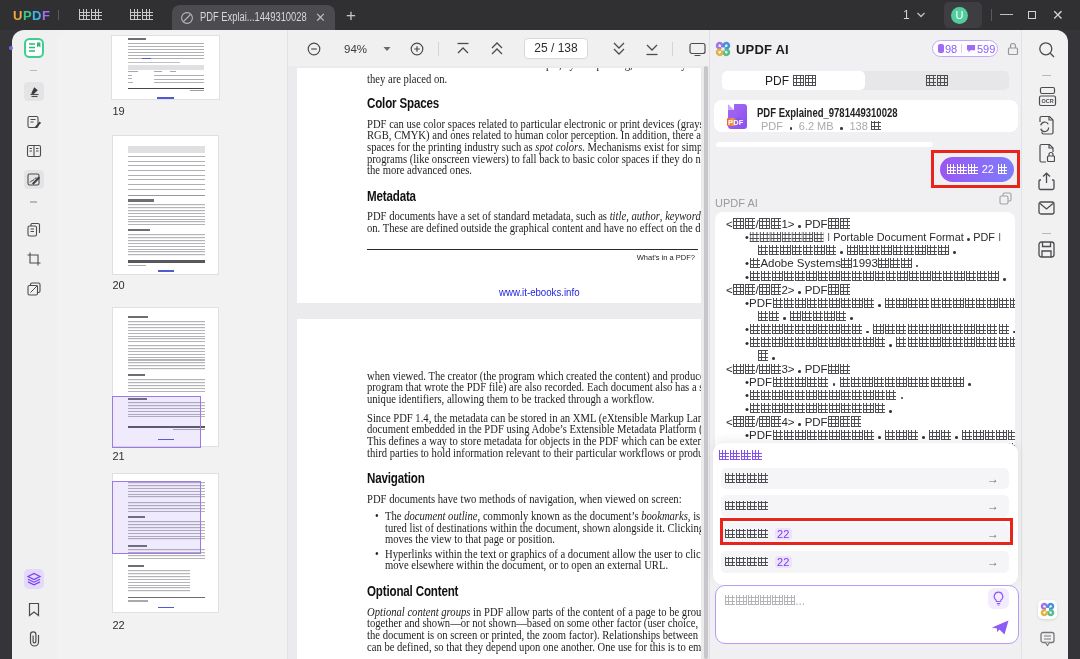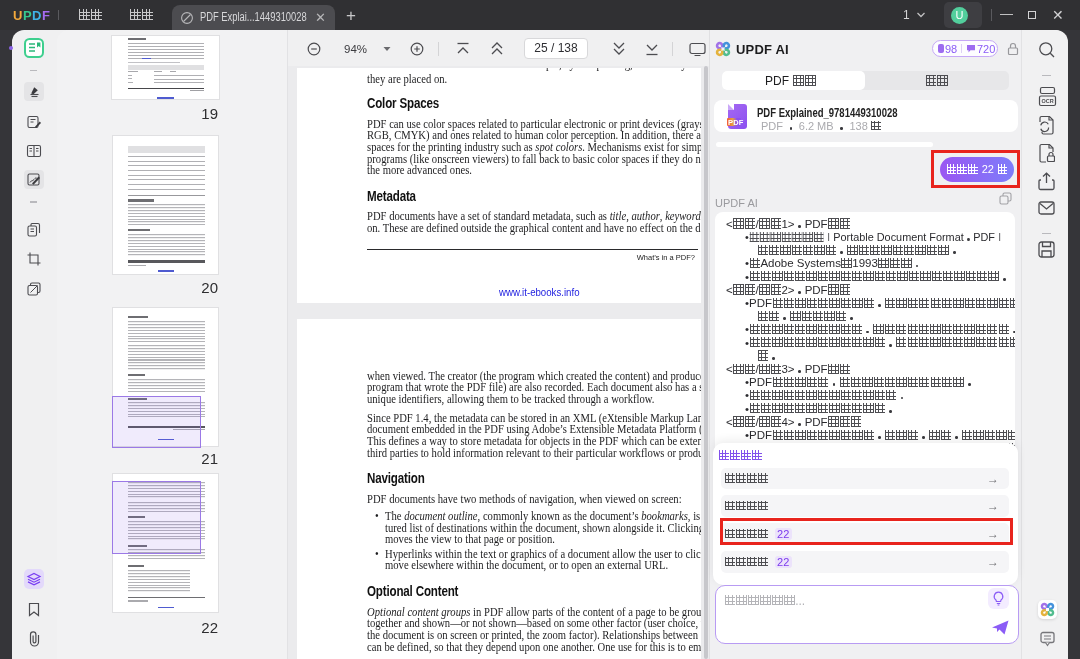--- a/index.html
+++ b/index.html
@@ -30,21 +30,21 @@
 svg{display:block}
 .ic{color:#4c4c50}
 
 .page{background:#fff;overflow:hidden}
 #page1{left:297px;top:68px;width:404px;height:235px}
 #page2{left:297px;top:319px;width:404px;height:340px}
 .ser{position:absolute;font-family:"Liberation Serif",serif;font-size:11.8px;color:#1d1d1f;white-space:nowrap;transform:scaleX(.9);transform-origin:0 50%}
 .hd{position:absolute;font-family:"Liberation Sans",sans-serif;font-weight:bold;font-size:13.8px;color:#111;white-space:nowrap;letter-spacing:-.2px;transform:scaleX(.84);transform-origin:0 50%}
 
 .thumb{background:#fff;box-shadow:0 0 0 1px #e0e0e2}
-.tnum{position:absolute;font-size:15px;color:#2e2e30;text-align:right;width:105.5px}
+.tnum{position:absolute;font-size:11px;color:#2e2e30;text-align:left;width:105.5px}
 .tln{position:absolute;background:repeating-linear-gradient(180deg,#b4b4b8 0 1px,rgba(180,180,184,.2) 1px 1.7px,transparent 1.7px 2.9px)}
 .thd{position:absolute;background:#6e6e72}
 .tlink{position:absolute;height:1.5px;background:#4f5bd0}
 
 .card{background:#fff;border-radius:8px}
 .cn{white-space:nowrap}
 .gc{display:inline-block;width:.9em;height:.88em;margin:0 .045em;vertical-align:-.08em;background:repeating-linear-gradient(90deg,#4e4e52 0 1px,transparent 1px 3.4px),repeating-linear-gradient(0deg,#4e4e52 0 1px,transparent 1px 3.4px)}
 .gp{display:inline-block;width:.24em;height:.24em;margin:0 .32em;vertical-align:0;background:#3a3a3e;border-radius:50%}
 .gb{display:inline-block;width:1.5px;height:.75em;margin:0 .36em;vertical-align:-.05em;background:#58585c}
 .wcn .gc{background:repeating-linear-gradient(90deg,#fff 0 1px,transparent 1px 3.2px),repeating-linear-gradient(0deg,#fff 0 1px,transparent 1px 3.2px)}
@@ -294,21 +294,21 @@
     <path d="M7.2 10.8 a2.6 2.6 0 1 1 -2-2" stroke="#e4b33e"></path>
   </svg>
 <div class="abs" style="left:736px;top:42px;font-size:13px;font-weight:bold;color:#1c1c1e;letter-spacing:.2px">UPDF AI</div>
 <div class="abs" style="left:932px;top:39.5px;width:66px;height:17.5px;border:1.2px solid #c6a9f6;border-radius:9px;background:#fdfdff"></div>
 <div class="abs" style="left:937.5px;top:43.5px;width:6px;height:9px;background:#9d6cf0;border-radius:2px"></div>
 <div class="abs" style="left:945px;top:42.5px;font-size:11px;color:#8b5cf6">98</div>
 <div class="abs" style="left:960.5px;top:43.5px;width:1px;height:9px;background:#ddd0f5"></div>
 <svg class="abs" style="left:966px;top:44px" width="10" height="9" viewBox="0 0 10 9" fill="#9d6cf0">
     <path d="M1 1h8v5.2h-4.5L2.5 8.4 V6.2H1Z"></path>
   </svg>
-<div class="abs" style="left:977px;top:42.5px;font-size:11px;color:#8b5cf6">720</div>
+<div class="abs" style="left:977px;top:42.5px;font-size:11px;color:#8b5cf6">599</div>
 <svg class="abs" style="left:1007px;top:41.5px" width="12" height="14" viewBox="0 0 12 14" fill="none" stroke="#98989c" stroke-width="1.2">
     <rect x="1.5" y="6" width="9" height="6.5" rx="1"></rect>
     <path d="M3.5 6 V4 a2.5 2.5 0 0 1 5 0 v2"></path>
   </svg>
 <div class="abs" style="left:722px;top:71px;width:287px;height:18.5px;background:#e7e7e9;border-radius:5px"></div>
 <div class="abs" style="left:722px;top:71px;width:143px;height:18.5px;background:#fff;border-radius:5px"></div>
 <div class="abs cn" style="left:765px;top:74px;font-size:12px;color:#1e1e20">PDF <span class="gc"></span><span class="gc"></span></div>
 <div class="abs cn" style="left:925px;top:74px;font-size:12px;color:#3c3c40"><span class="gc"></span><span class="gc"></span></div>
 <div class="abs card" style="left:714px;top:99.5px;width:304px;height:32px"></div>
 <div class="abs" style="left:727.5px;top:103.5px;width:19px;height:25px;background:linear-gradient(135deg,#a569f2,#8b4ff0);border-radius:3px"></div>

